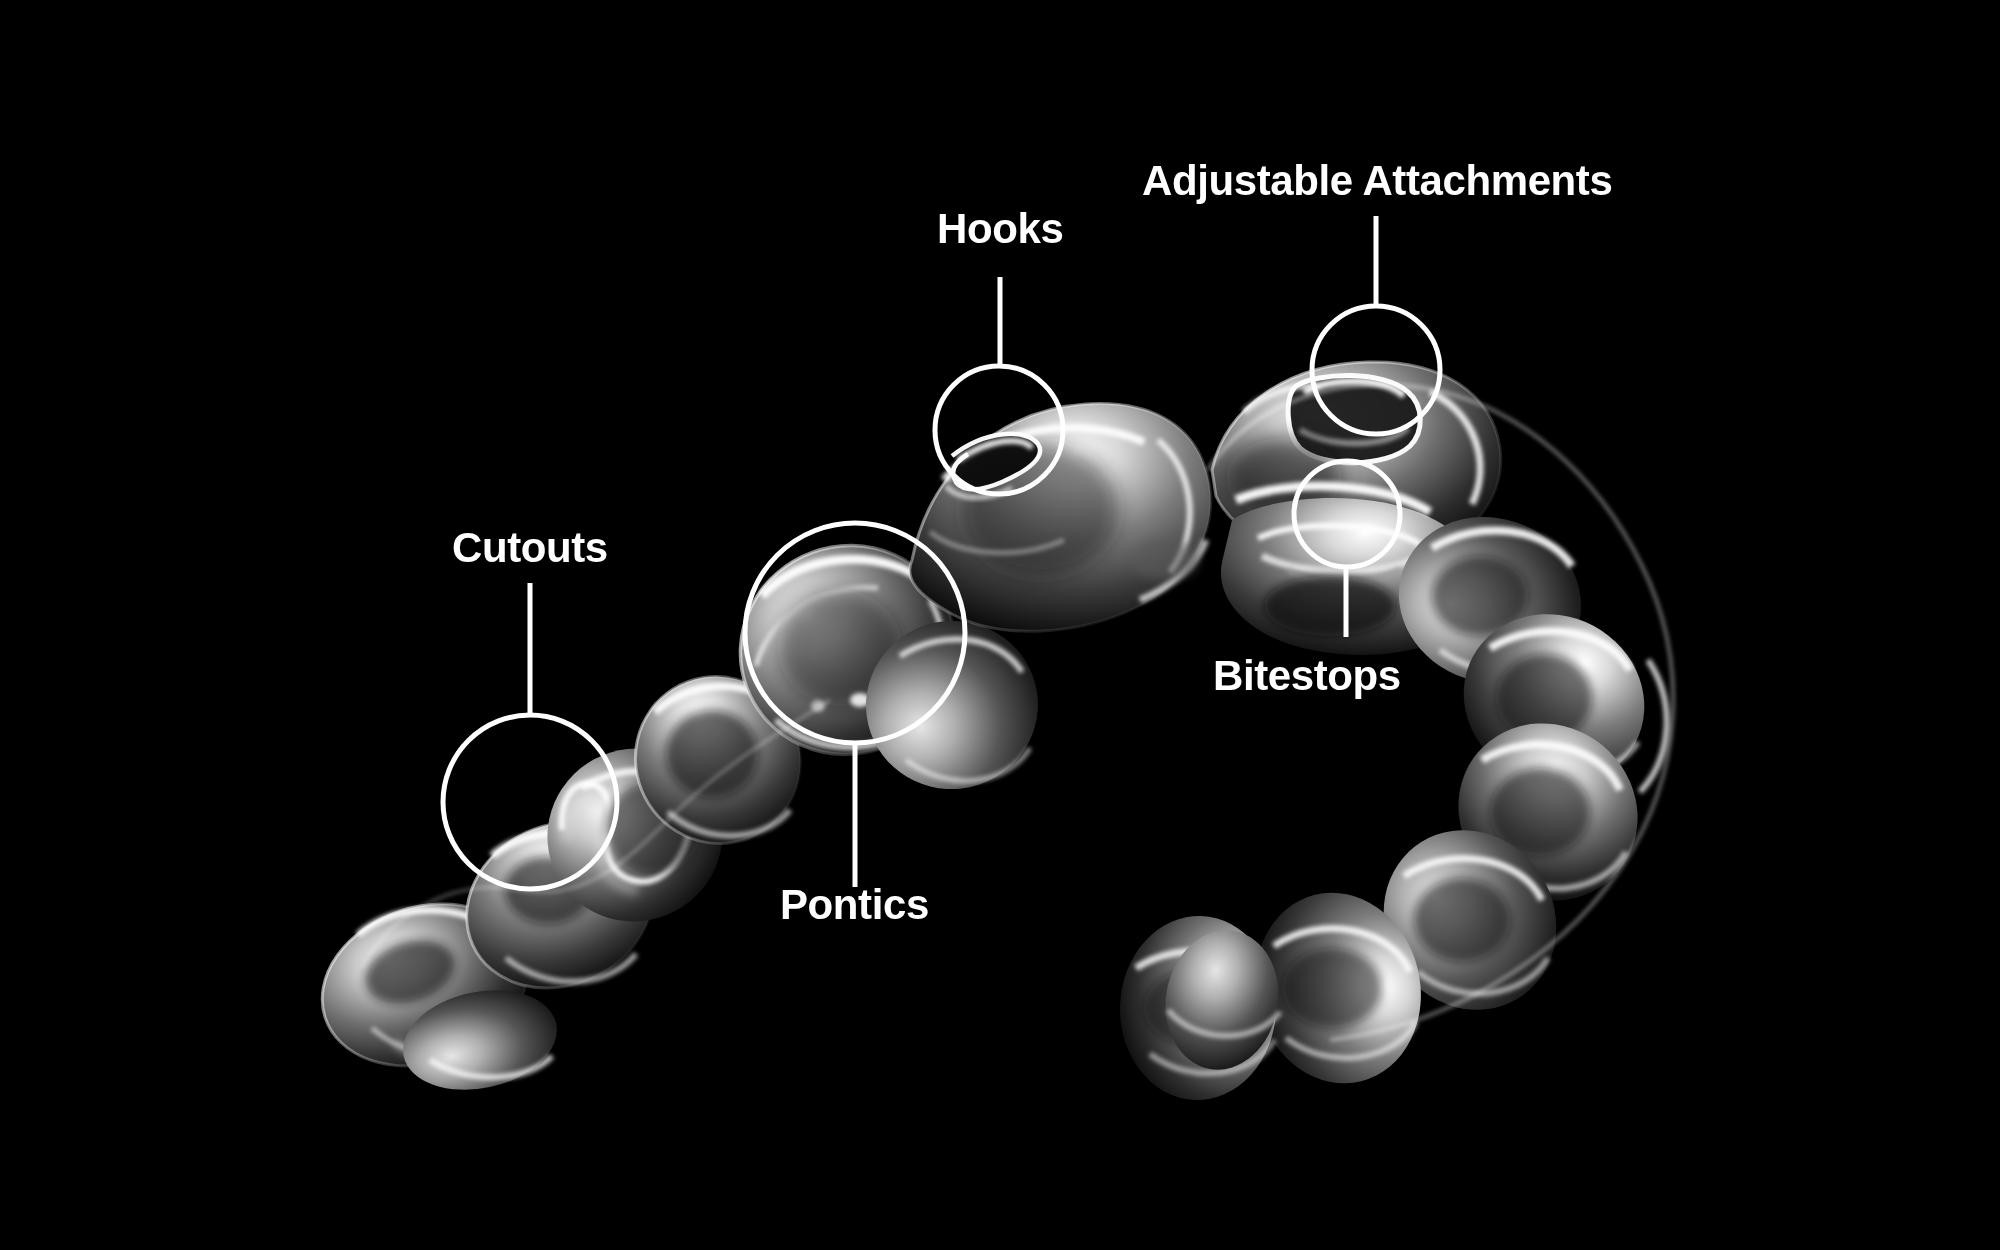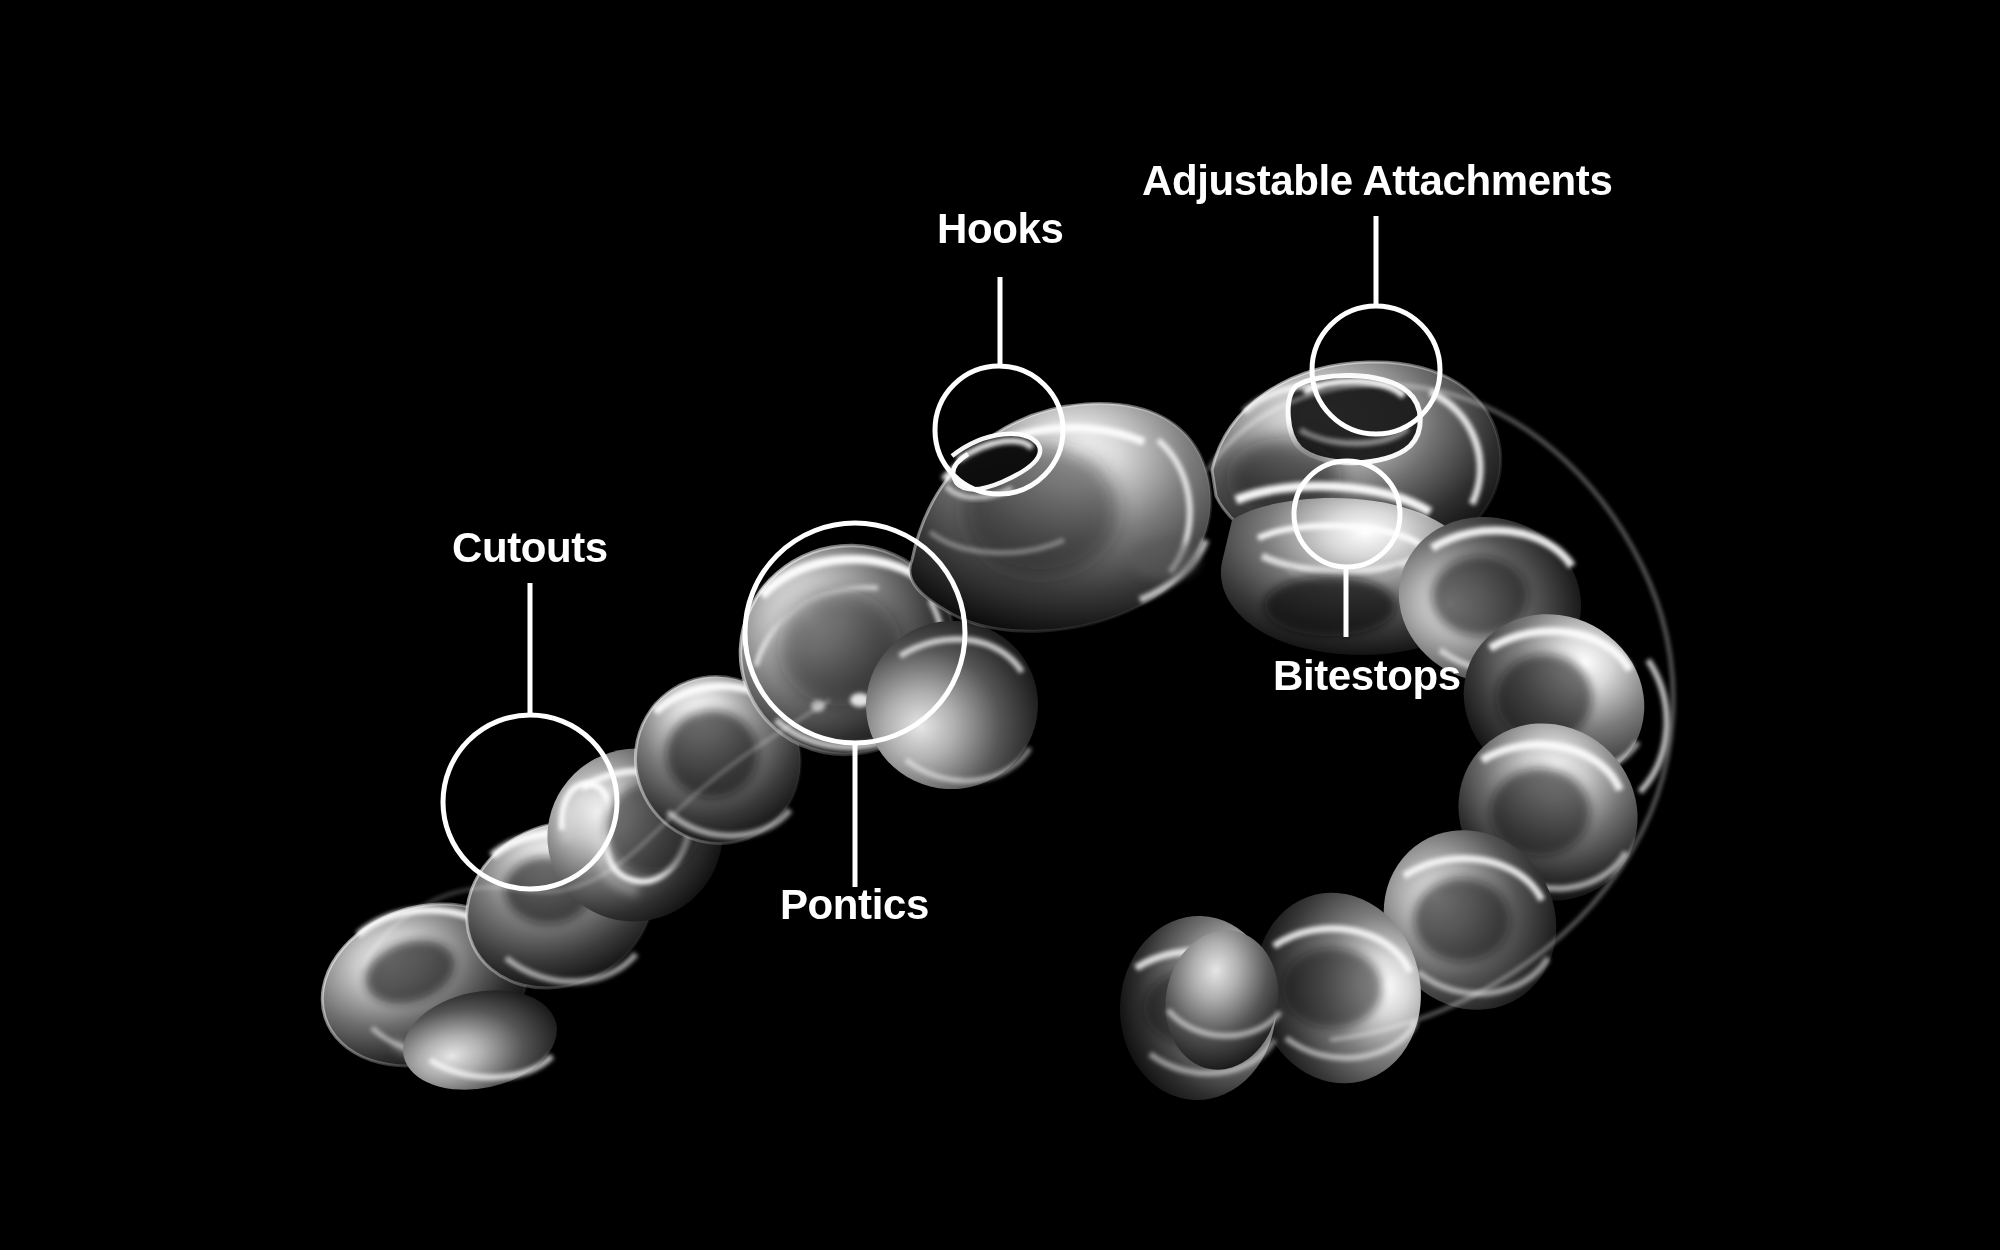--- a/index.html
+++ b/index.html
@@ -323,16 +323,16 @@
         <circle cx="1347" cy="514" r="53" stroke="#ffffff" stroke-width="5" fill="none"></circle>
         <line x1="1346" y1="567" x2="1346" y2="637" stroke="#ffffff" stroke-width="5"></line>
       </g>
   </svg>
 
   <div id="annotation-layer">
     <div class="callout-label" style="left: 452px; top: 527px;">Cutouts</div>
     <div class="callout-label" style="left: 780px; top: 884px;">Pontics</div>
     <div class="callout-label" style="left: 937px; top: 208px;">Hooks</div>
     <div class="callout-label" style="left: 1142px; top: 160px;">Adjustable Attachments</div>
-    <div class="callout-label" style="left: 1273px; top: 655px; text-align: center;">Bitestops</div>
+    <div class="callout-label" style="left: 1213px; top: 655px; text-align: center;">Bitestops</div>
   </div>
 
 </div>
 
 </body></html>

